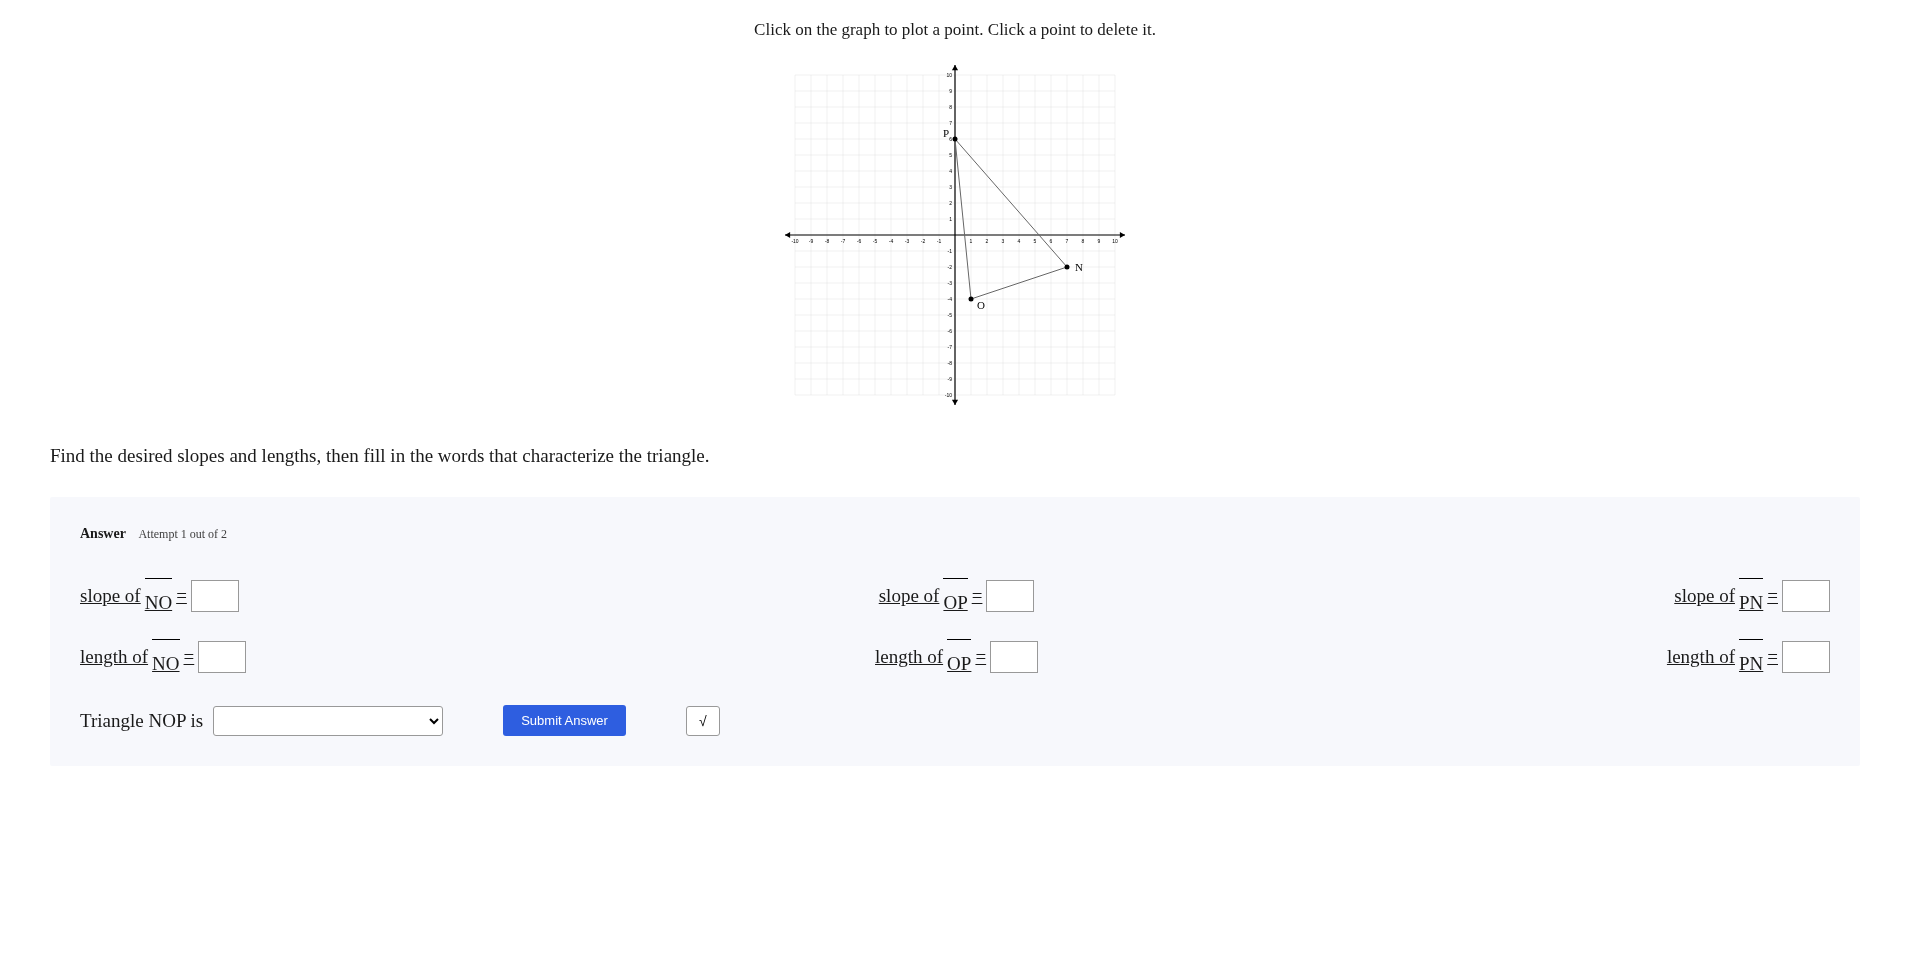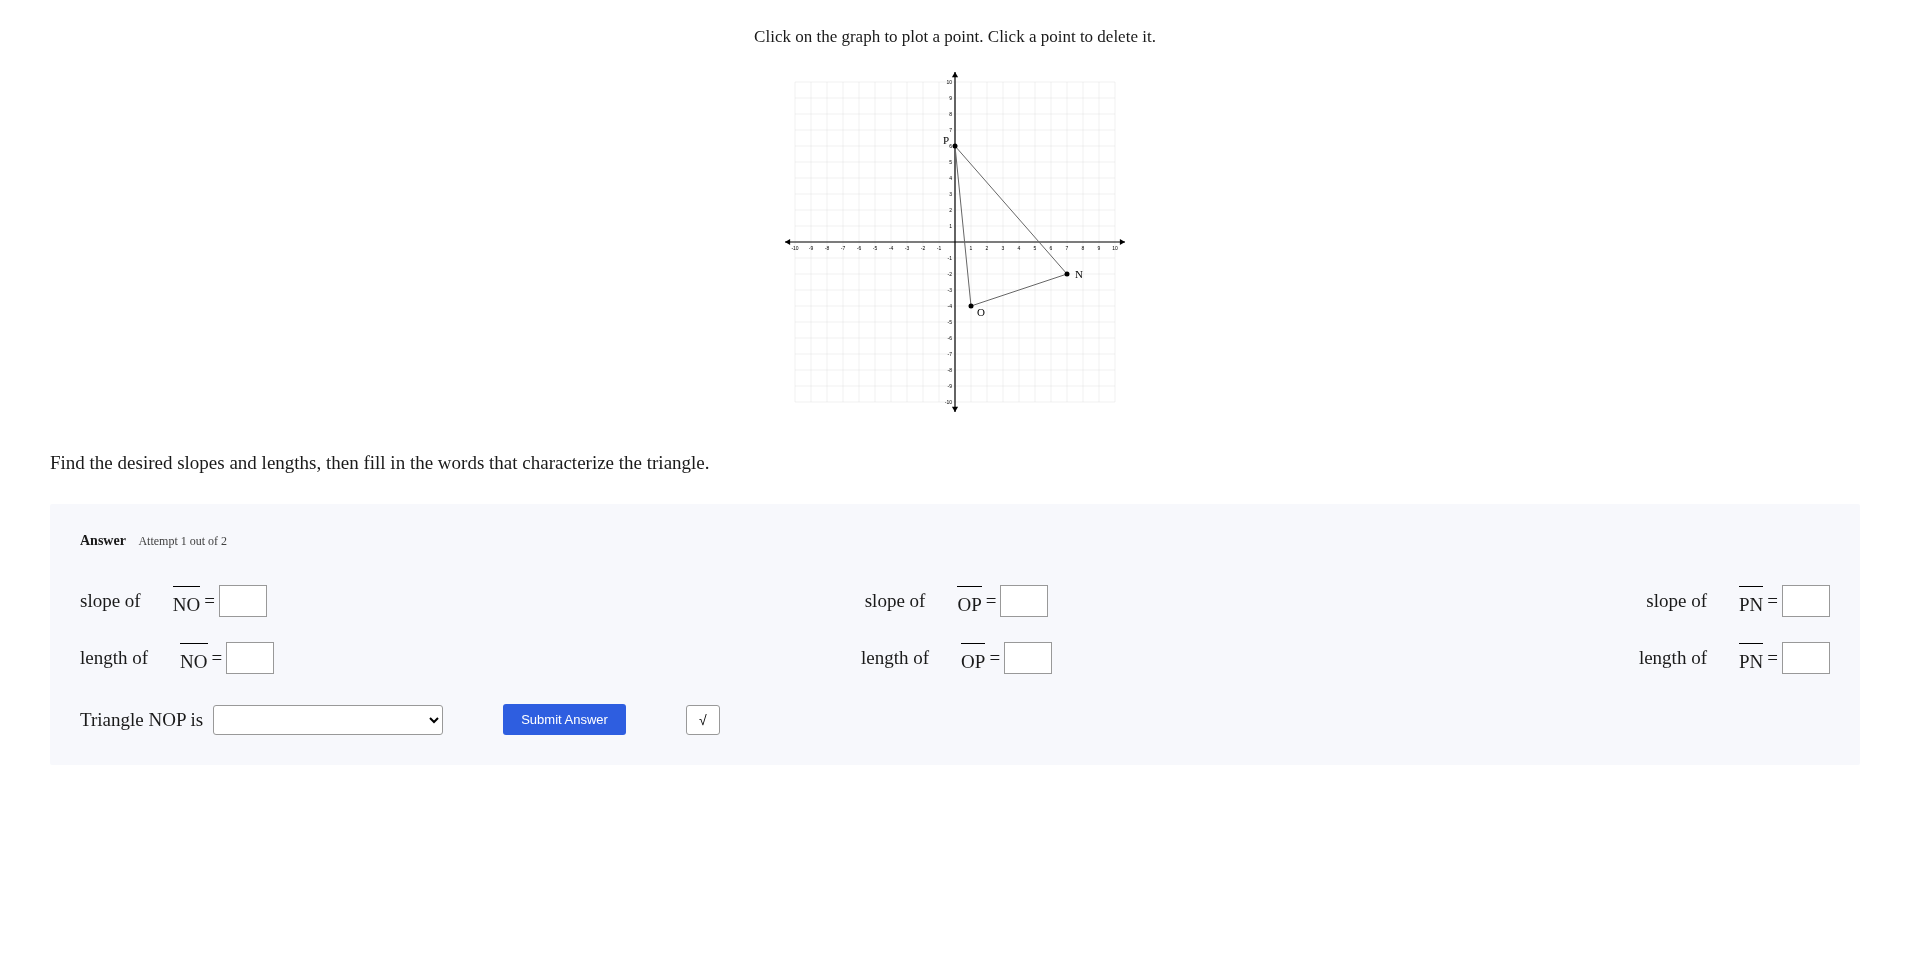--- a/index.html
+++ b/index.html
@@ -7,21 +7,21 @@
       font-family: Georgia, 'Times New Roman', serif;
       font-size: 18px;
       color: #1a1a1a;
       background: #fff;
       padding: 10px 50px 30px 50px;
     }
     .instruction {
       text-align: center;
       font-size: 17px;
       margin-bottom: 15px;
-      margin-top: 17px;
+      margin-top: 10px;
     }
     .graph-container {
       display: flex;
       justify-content: center;
       margin-bottom: 30px;
     }
     .graph-svg {
       cursor: crosshair;
     }
     .sub-instruction {
@@ -45,32 +45,32 @@
     .attempt-text {
       font-size: 12px;
       color: #404040;
       margin-left: 8px;
     }
     .input-row {
       display: flex;
       justify-content: space-between;
       margin-bottom: 25px;
       flex-wrap: wrap;
+      text-decoration: underline;
     }
     .input-group {
       display: flex;
       align-items: center;
       font-size: 19px;
       gap: 4px;
     }
     .seg-label {
       position: relative;
       display: inline-block;
-      padding-top: 8px;
-      margin-left: 28px;
+      padding-top: 14px;
     }
     .seg-label::before {
       content: '';
       position: absolute;
       top: 0;
       left: 0;
       right: 0;
       height: 1px;
       background: #000;
     }

